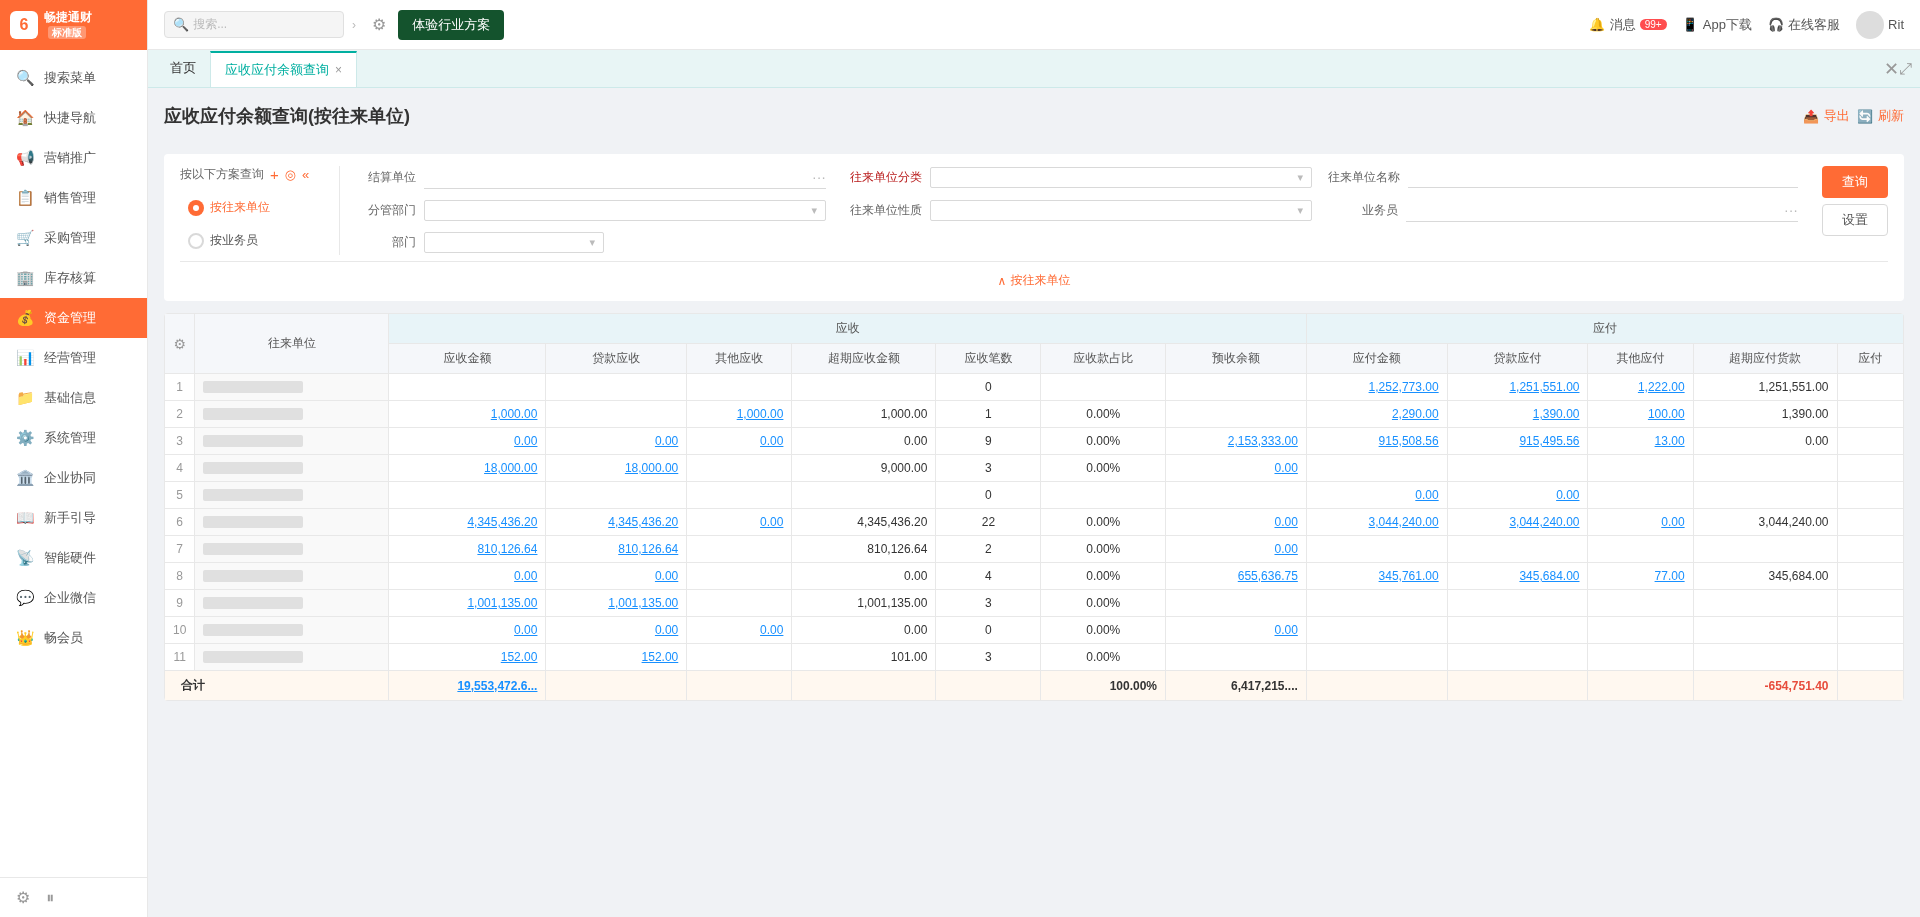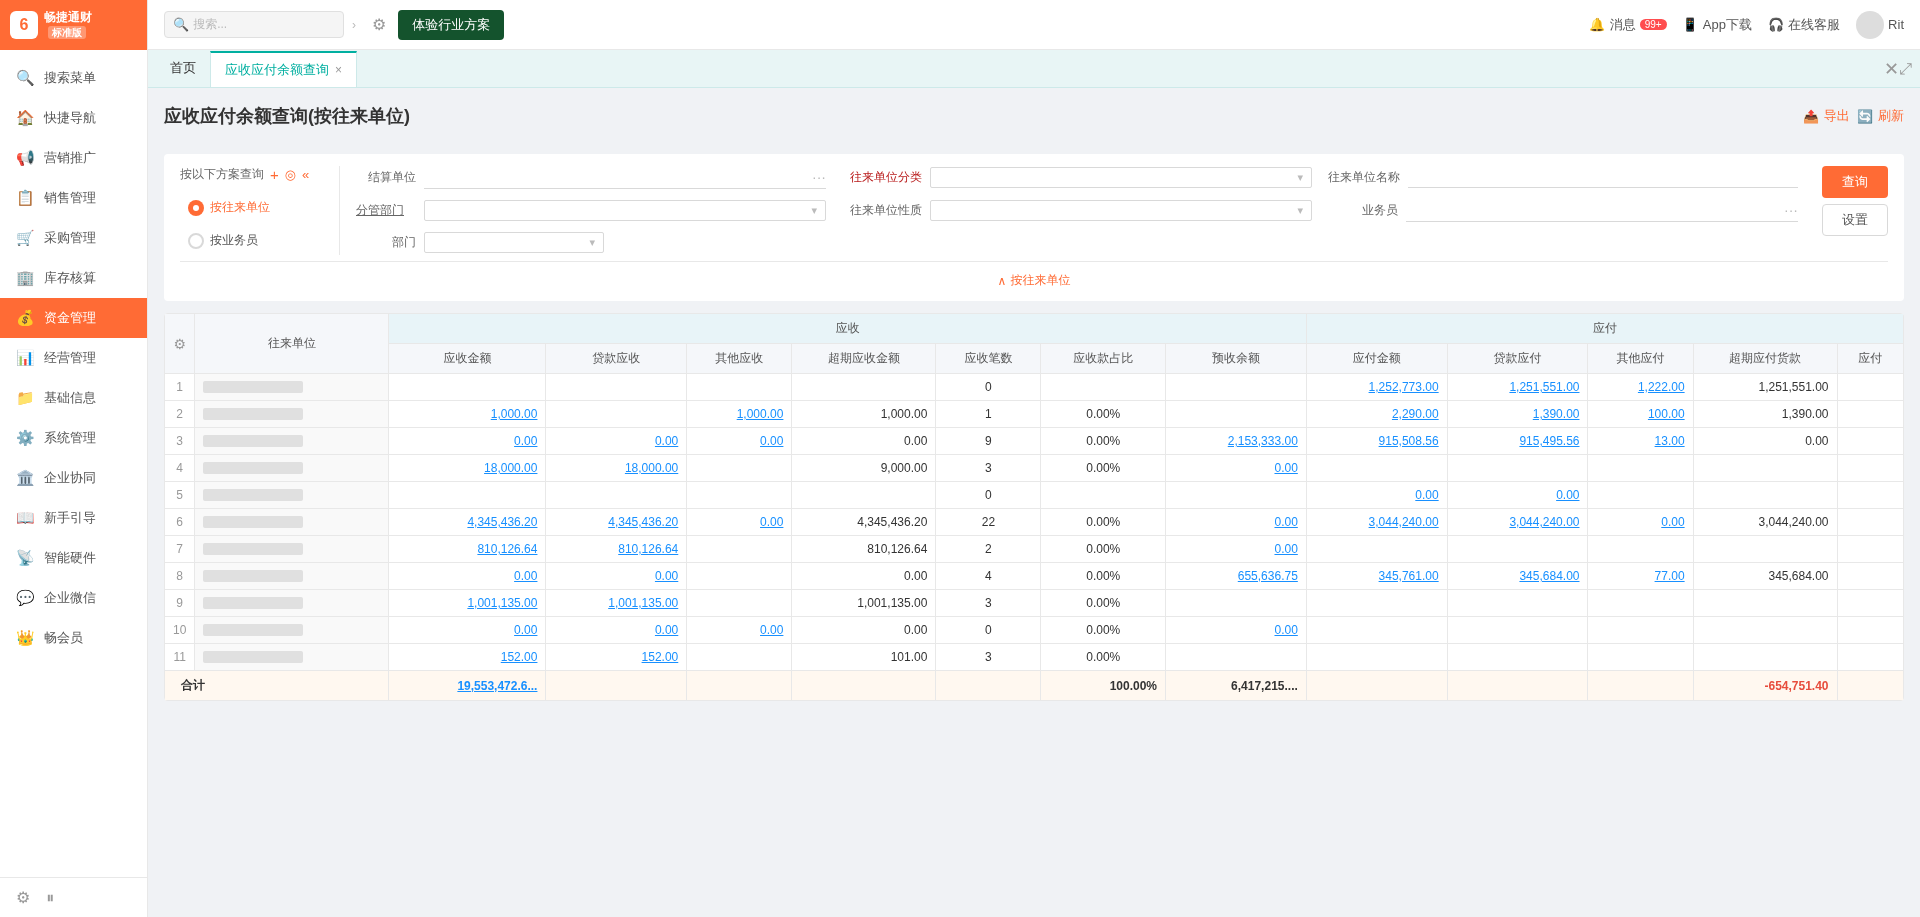--- a/index.html
+++ b/index.html
@@ -296,21 +296,21 @@
           <div style="display:flex;align-items:center;gap:8px;flex:1;">
             <label style="font-size:12px;color:#666;min-width:70px;text-align:right;">往来单位名称</label>
             <div style="flex:1;border-bottom:1px solid #d9d9d9;padding:3px 0;">
               <input type="text" style="border: none; outline: none; font-size: 12px; width: 100%;">
             </div>
           </div>
         </div>
 
         <div style="display:flex;gap:16px;align-items:center;margin-bottom:10px;">
           <div style="display:flex;align-items:center;gap:8px;flex:1;">
-            <label style="font-size:12px;color:#666;min-width:60px;text-align:left;text-decoration:underline;">分管部门</label>
+            <label style="font-size:12px;color:#666;min-width:60px;text-align:right;">分管部门</label>
             <div style="flex:1;display:flex;align-items:center;border:1px solid #d9d9d9;padding:3px 8px;border-radius:2px;">
               <span style="flex:1;font-size:12px;color:#bbb;"></span>
               <span style="color:#bbb;font-size:11px;">▾</span>
             </div>
           </div>
           <div style="display:flex;align-items:center;gap:8px;flex:1;">
             <label style="font-size:12px;color:#666;min-width:80px;text-align:right;">往来单位性质</label>
             <div style="flex:1;display:flex;align-items:center;border:1px solid #d9d9d9;padding:3px 8px;border-radius:2px;">
               <span style="flex:1;font-size:12px;color:#bbb;"></span>
               <span style="color:#bbb;font-size:11px;">▾</span>

